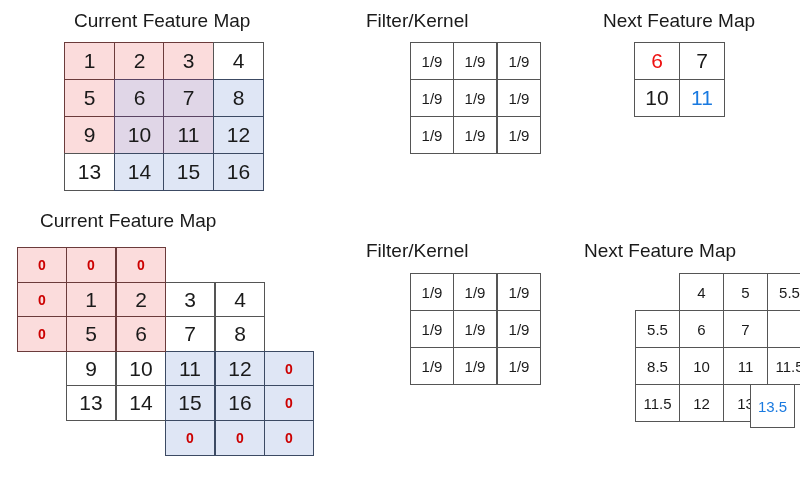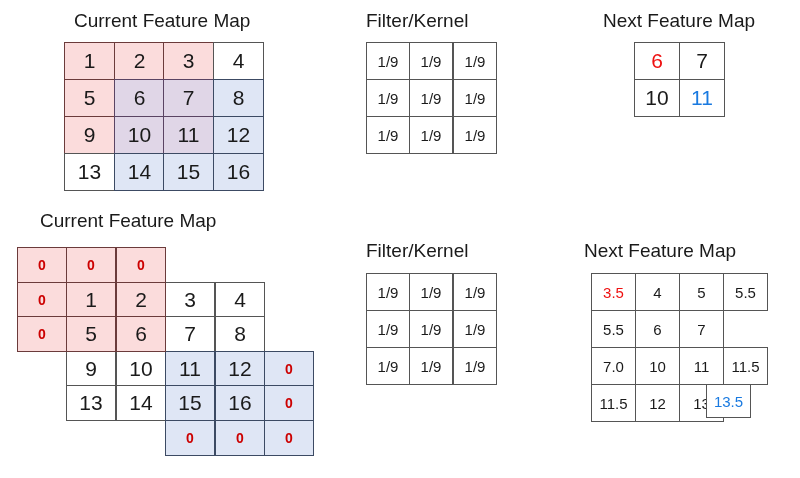--- a/index.html
+++ b/index.html
@@ -30,21 +30,21 @@
     position: absolute;
     box-sizing: border-box;
     display: flex;
     align-items: center;
     justify-content: center;
     font-size: 21px;
     color: #1a1a1a;
     background: #ffffff;
     border: 1.3px solid #555555;
   }
-  .cell.small { font-size: 15px; }
+  .cell.small { font-size: 15px; margin-left: 44px; }
   .cell.zero {
     font-size: 14px;
     font-weight: bold;
     color: #cc0000;
   }
   .cell.pink   { background: #fbdcdc; border-color: #6b3b3b; }
   .cell.purple { background: #e0d6e7; border-color: #5a4463; }
   .cell.blue   { background: #dfe6f5; border-color: #3c4a63; }
   .cell.red-text  { color: #ee1111; }
   .cell.blue-text { color: #1a7ae0; }
@@ -145,28 +145,27 @@
     <div class="cell small" style="left: 43px; top: 37px; width: 44px; height: 38px;">1/9</div>
     <div class="cell small" style="left: 87px; top: 37px; width: 44px; height: 38px;">1/9</div>
     <div class="cell small" style="left: 0px; top: 74px; width: 44px; height: 38px;">1/9</div>
     <div class="cell small" style="left: 43px; top: 74px; width: 44px; height: 38px;">1/9</div>
     <div class="cell small" style="left: 87px; top: 74px; width: 44px; height: 38px;">1/9</div>
   </div>
 
 <div class="abs caption" style="left:584px; top:240px;">Next Feature Map</div>
 
 <div class="abs" id="grid-bottom-next" style="left:591px; top:273px; width:176px; height:148px;">
-    <div class="cell small red-text" style="left: 0px; top: 0px; width: 45px; height: 38px;">3.5</div>
     <div class="cell small" style="left: 44px; top: 0px; width: 45px; height: 38px;">4</div>
     <div class="cell small" style="left: 88px; top: 0px; width: 45px; height: 38px;">5</div>
     <div class="cell small" style="left: 132px; top: 0px; width: 45px; height: 38px;">5.5</div>
     <div class="cell small" style="left: 0px; top: 37px; width: 45px; height: 38px;">5.5</div>
     <div class="cell small" style="left: 44px; top: 37px; width: 45px; height: 38px;">6</div>
     <div class="cell small" style="left: 88px; top: 37px; width: 45px; height: 38px;">7</div>
-    <div class="cell small" style="left: 0px; top: 74px; width: 45px; height: 38px;">7.0</div>
+    <div class="cell small" style="left: 0px; top: 74px; width: 45px; height: 38px;">8.5</div>
     <div class="cell small" style="left: 44px; top: 74px; width: 45px; height: 38px;">10</div>
     <div class="cell small" style="left: 88px; top: 74px; width: 45px; height: 38px;">11</div>
     <div class="cell small" style="left: 132px; top: 74px; width: 45px; height: 38px;">11.5</div>
     <div class="cell small" style="left: 0px; top: 111px; width: 45px; height: 38px;">11.5</div>
     <div class="cell small" style="left: 44px; top: 111px; width: 45px; height: 38px;">12</div>
     <div class="cell small" style="left: 88px; top: 111px; width: 45px; height: 38px;">13</div>
-    <div class="cell small blue-text" style="left: 115px; top: 111px; width: 45px; height: 34px;">13.5</div>
+    <div class="cell small blue-text" style="left: 115px; top: 111px; width: 45px; height: 44px;">13.5</div>
   </div>
 
 </body></html>

